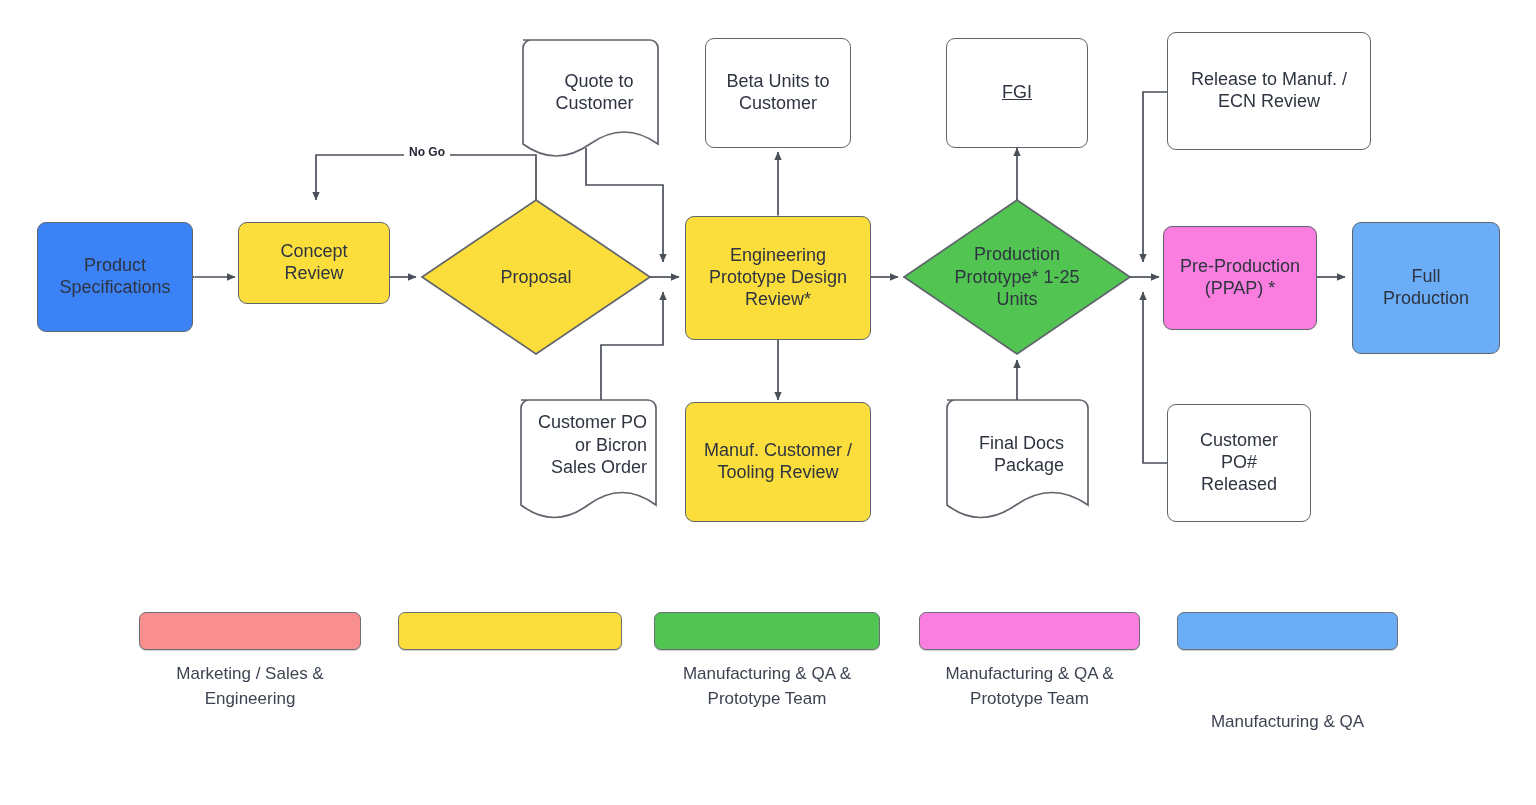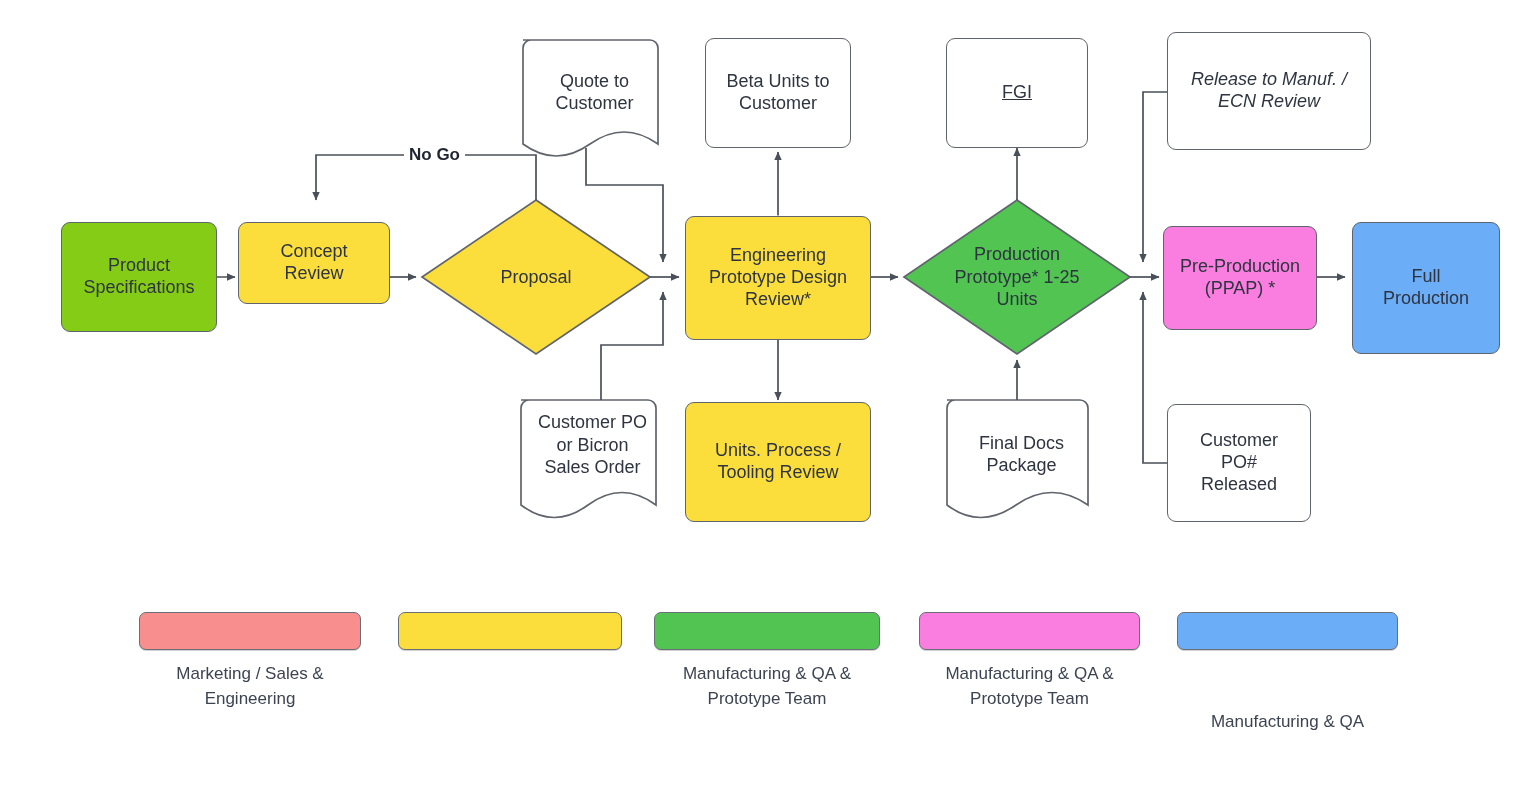--- a/index.html
+++ b/index.html
@@ -20,45 +20,45 @@
     text-align:center;
     line-height:1.22;
     font-size:18px;
     color:#2e3440;
     border:1.6px solid #60646c;
     border-radius:9px;
     background:#ffffff;
     padding:4px 8px;
     z-index:3;
   }
-  .node.red{background:#84cc16;margin-left:24px;}
+  .node.red{background:#3b82f6;}
   .node.yellow{background:#FBDE3C;}
   .node.pink{background:#FA7EDF;}
   .node.blue{background:#6CADF8;}
 
   
   .diamond-label{
     position:absolute;
     display:flex;align-items:center;justify-content:center;
     text-align:center;line-height:1.25;
     font-size:18px;color:#2e3440;
     z-index:4;pointer-events:none;
   }
   
   .doc-label{
     position:absolute;
     display:flex;align-items:center;justify-content:center;
-    text-align:center;line-height:1.25;
+    text-align:right;line-height:1.25;
     font-size:18px;color:#2e3440;
     z-index:4;
   }
 
   .edge-label{
     position:absolute;
-    font-size:17px;font-weight:bold;color:#1f2430;
+    font-size:12px;font-weight:bold;color:#1f2430;
     background:#ffffff;padding:0 5px;
     z-index:5;white-space:nowrap;
   }
 
   
   #legend{position:absolute;left:0;top:612px;width:1536px;height:193px;z-index:3;}
   .legend-item{position:absolute;top:0;display:flex;flex-direction:column;align-items:center;}
   .swatch{
     width:100%;height:36px;border:1.4px solid #6a6f77;border-radius:7px;
     box-shadow:0 1px 0 rgba(0,0,0,.18);
@@ -159,40 +159,40 @@
 Customer</span>
   </div>
 
   <div class="node yellow" style="left:685px;top:216px;width:186px;height:124px;">
     <span style="white-space:pre-line">Engineering
 Prototype Design
 Review*</span>
   </div>
 
   <div class="node yellow" style="left:685px;top:402px;width:186px;height:120px;">
-    <span style="white-space:pre-line">Units. Process /
+    <span style="white-space:pre-line">Manuf. Customer /
 Tooling Review</span>
   </div>
 
   <div class="node" style="left:946px;top:38px;width:142px;height:110px;text-decoration:underline;">
     <span style="white-space:pre-line">FGI</span>
   </div>
 
   <div class="diamond-label" style="left:934px;top:234px;width:166px;height:86px;">
     <span style="white-space:pre-line">Production
 Prototype* 1-25
 Units</span>
   </div>
 
   <div class="doc-label" style="left:947px;top:406px;width:149px;height:96px;">
     <span style="white-space:pre-line">Final Docs
 Package</span>
   </div>
 
-  <div class="node" style="left:1167px;top:32px;width:204px;height:118px;font-style:italic;">
+  <div class="node" style="left:1167px;top:32px;width:204px;height:118px;">
     <span style="white-space:pre-line">Release to Manuf. /
 ECN Review</span>
   </div>
 
   <div class="node" style="left:1167px;top:404px;width:144px;height:118px;">
     <span style="white-space:pre-line">Customer
 PO#
 Released</span>
   </div>
 

